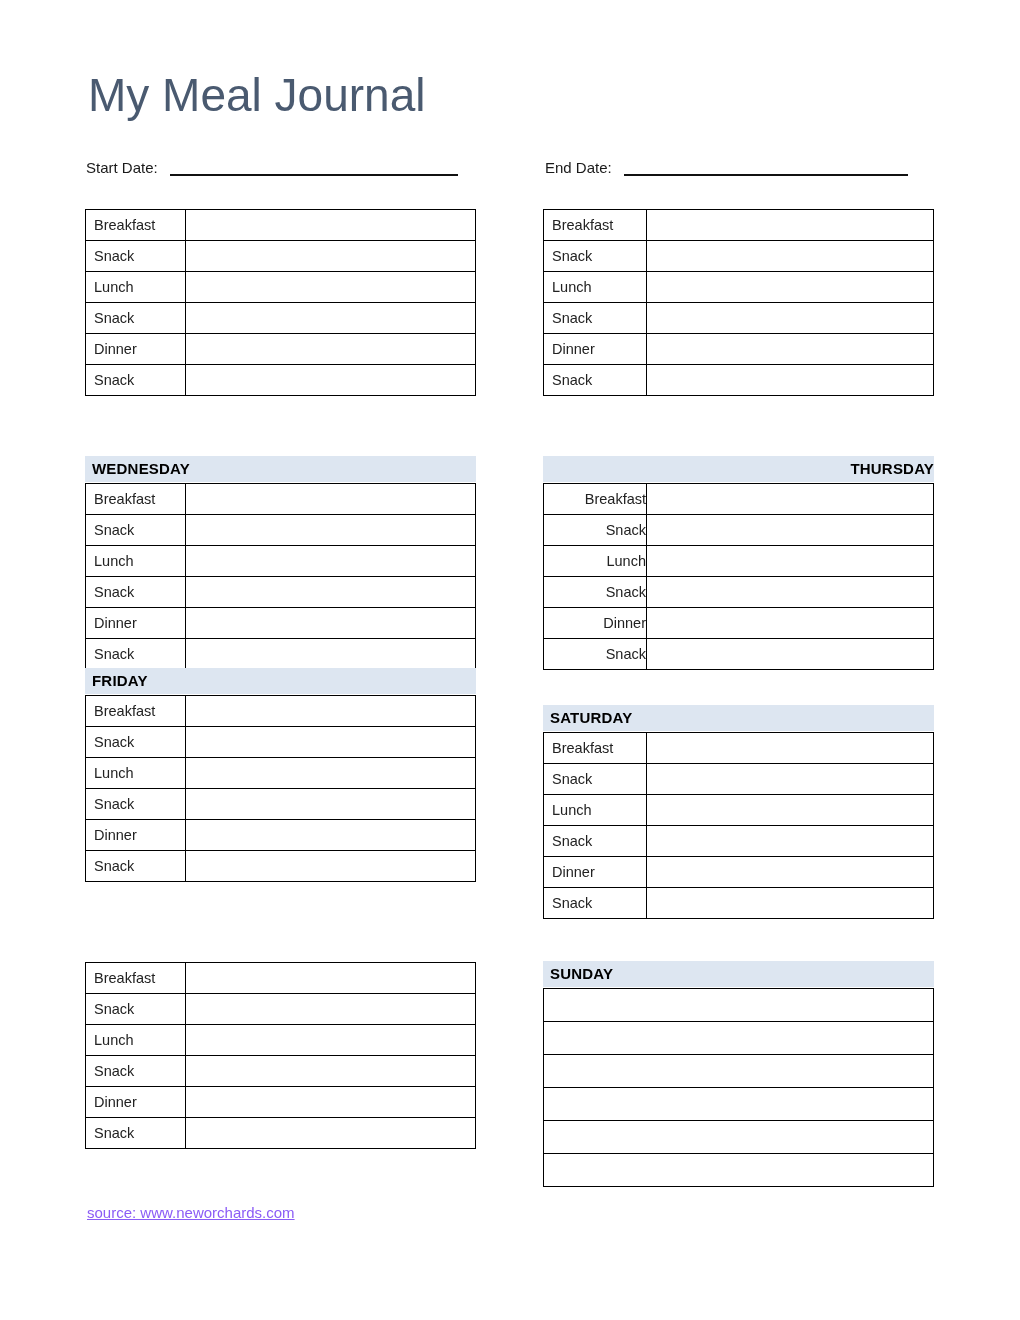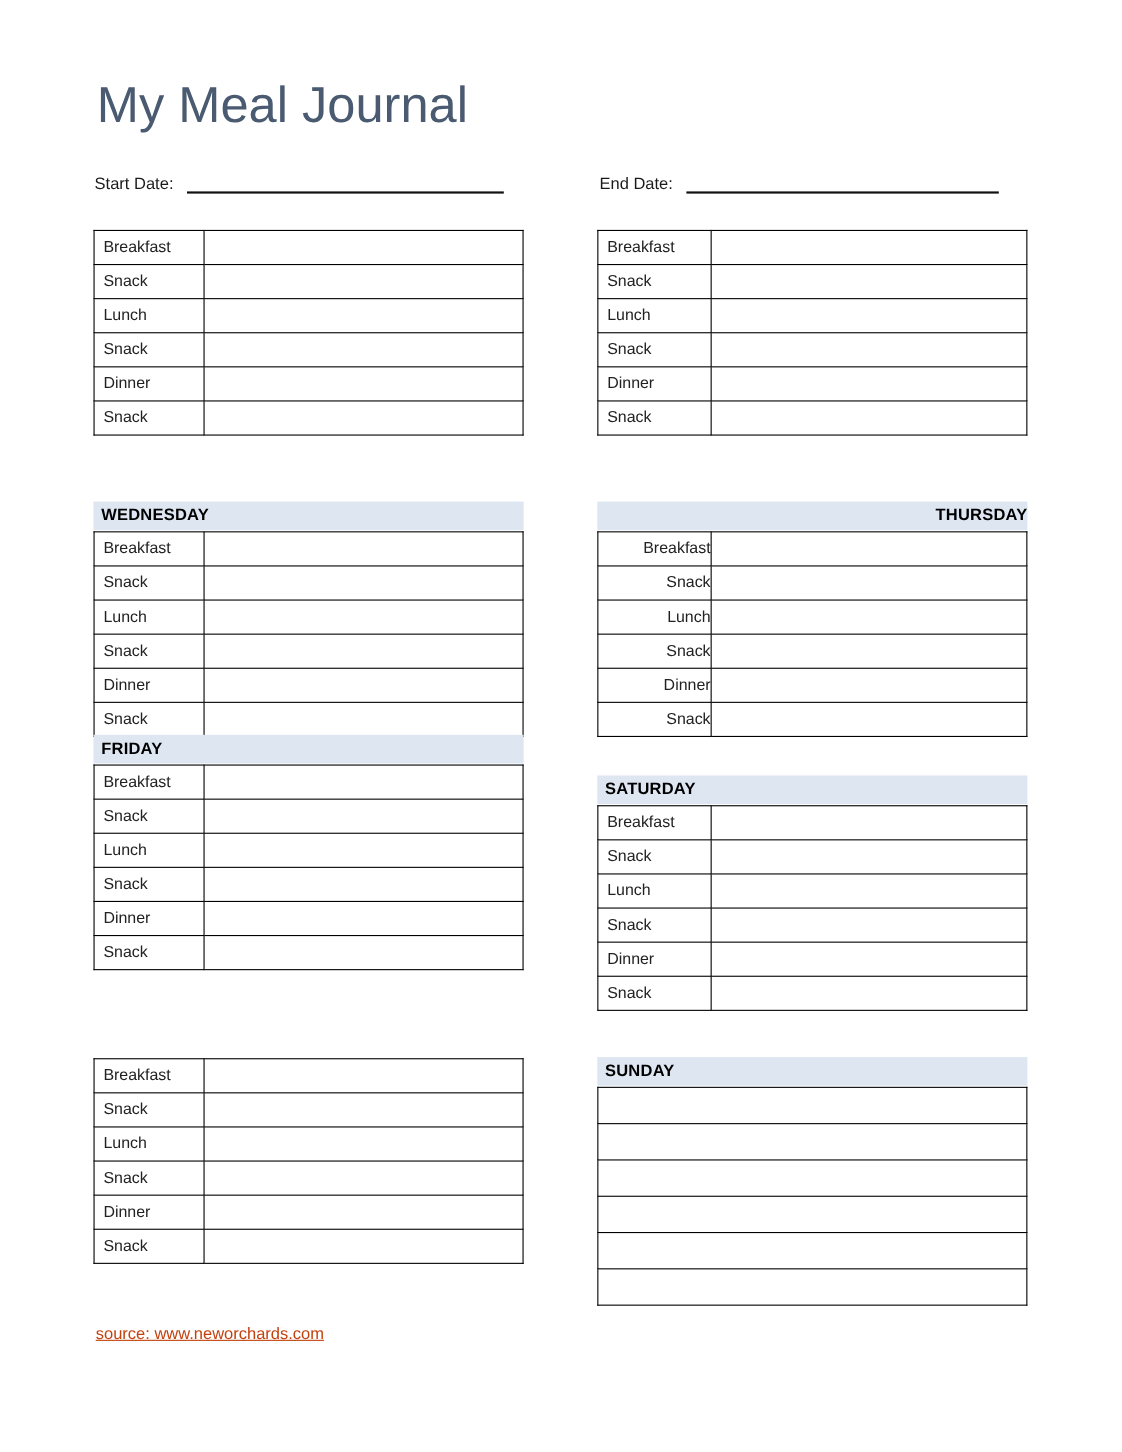--- a/index.html
+++ b/index.html
@@ -117,21 +117,21 @@
     height: 33px;
     box-sizing: border-box;
   }
 
   
   .source-link {
     position: absolute;
     left: 87px;
     top: 1204px;
     font-size: 15px;
-    color: #c2410c;
+    color: #8b5cf6;
     text-decoration: underline;
     white-space: nowrap;
   }
 </style>
 </head>
 <body>
 
 <div class="page">
 
   <div class="title">My Meal Journal</div>

